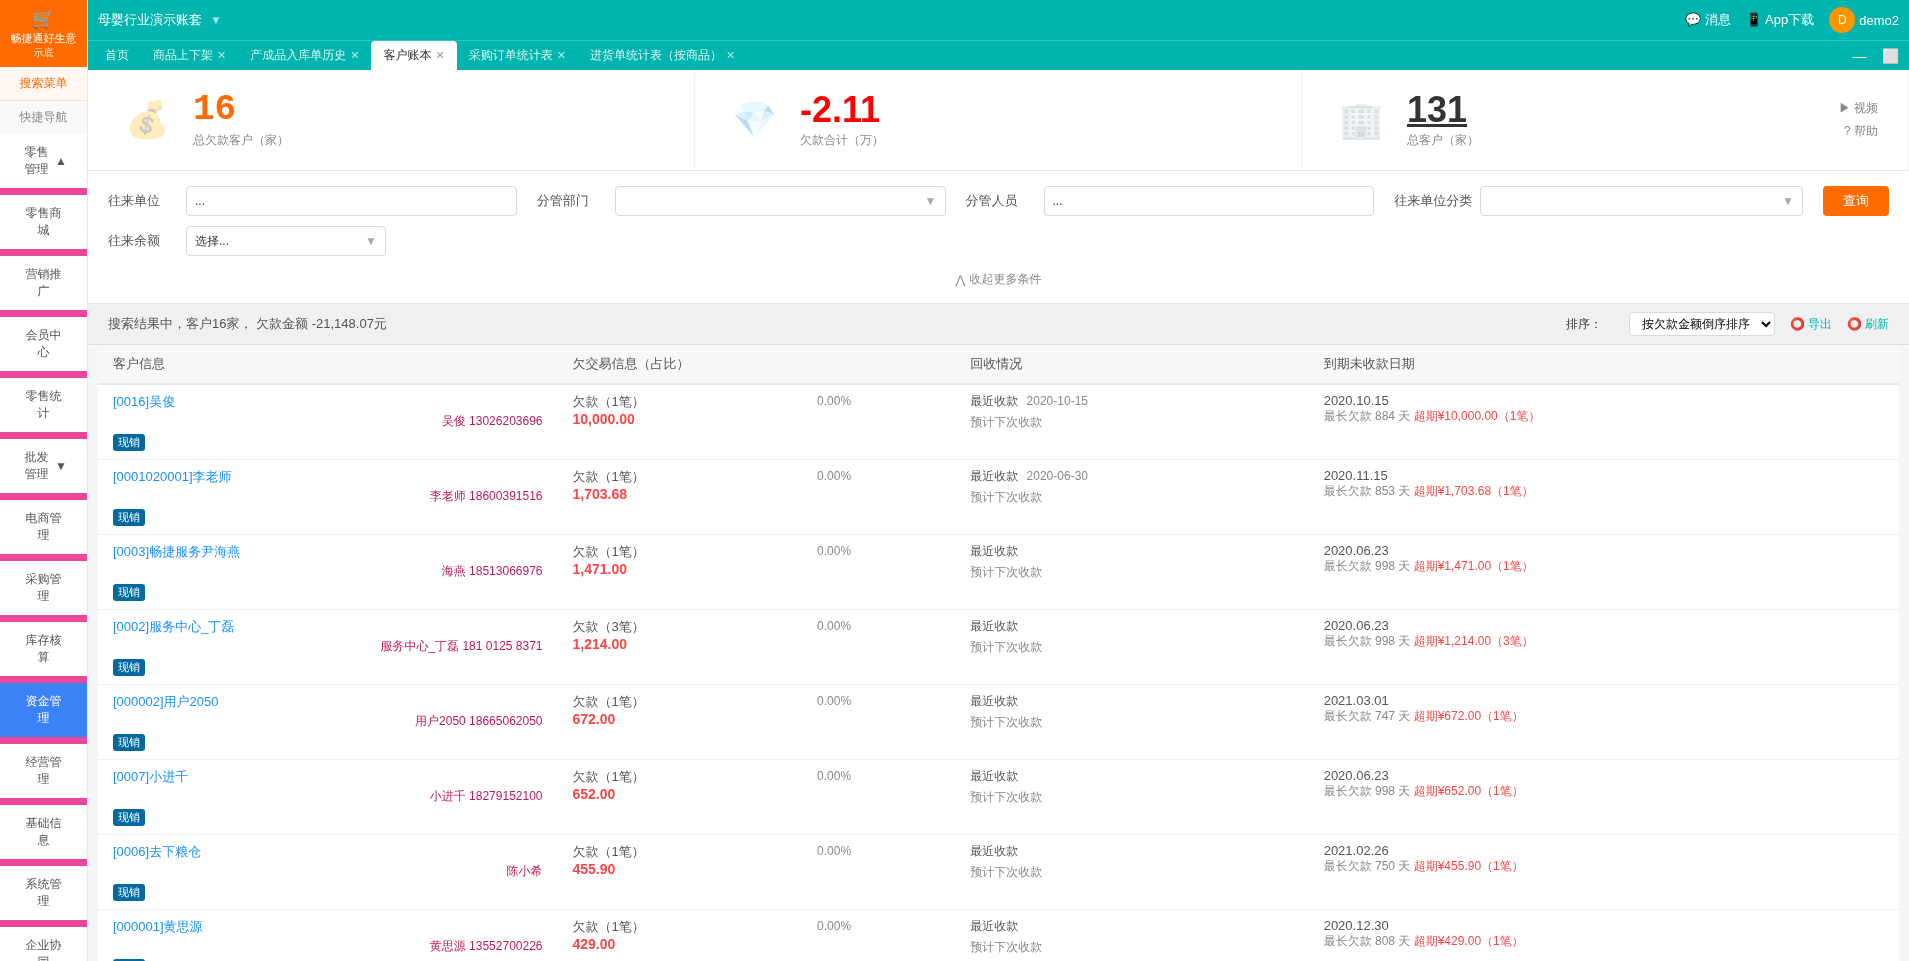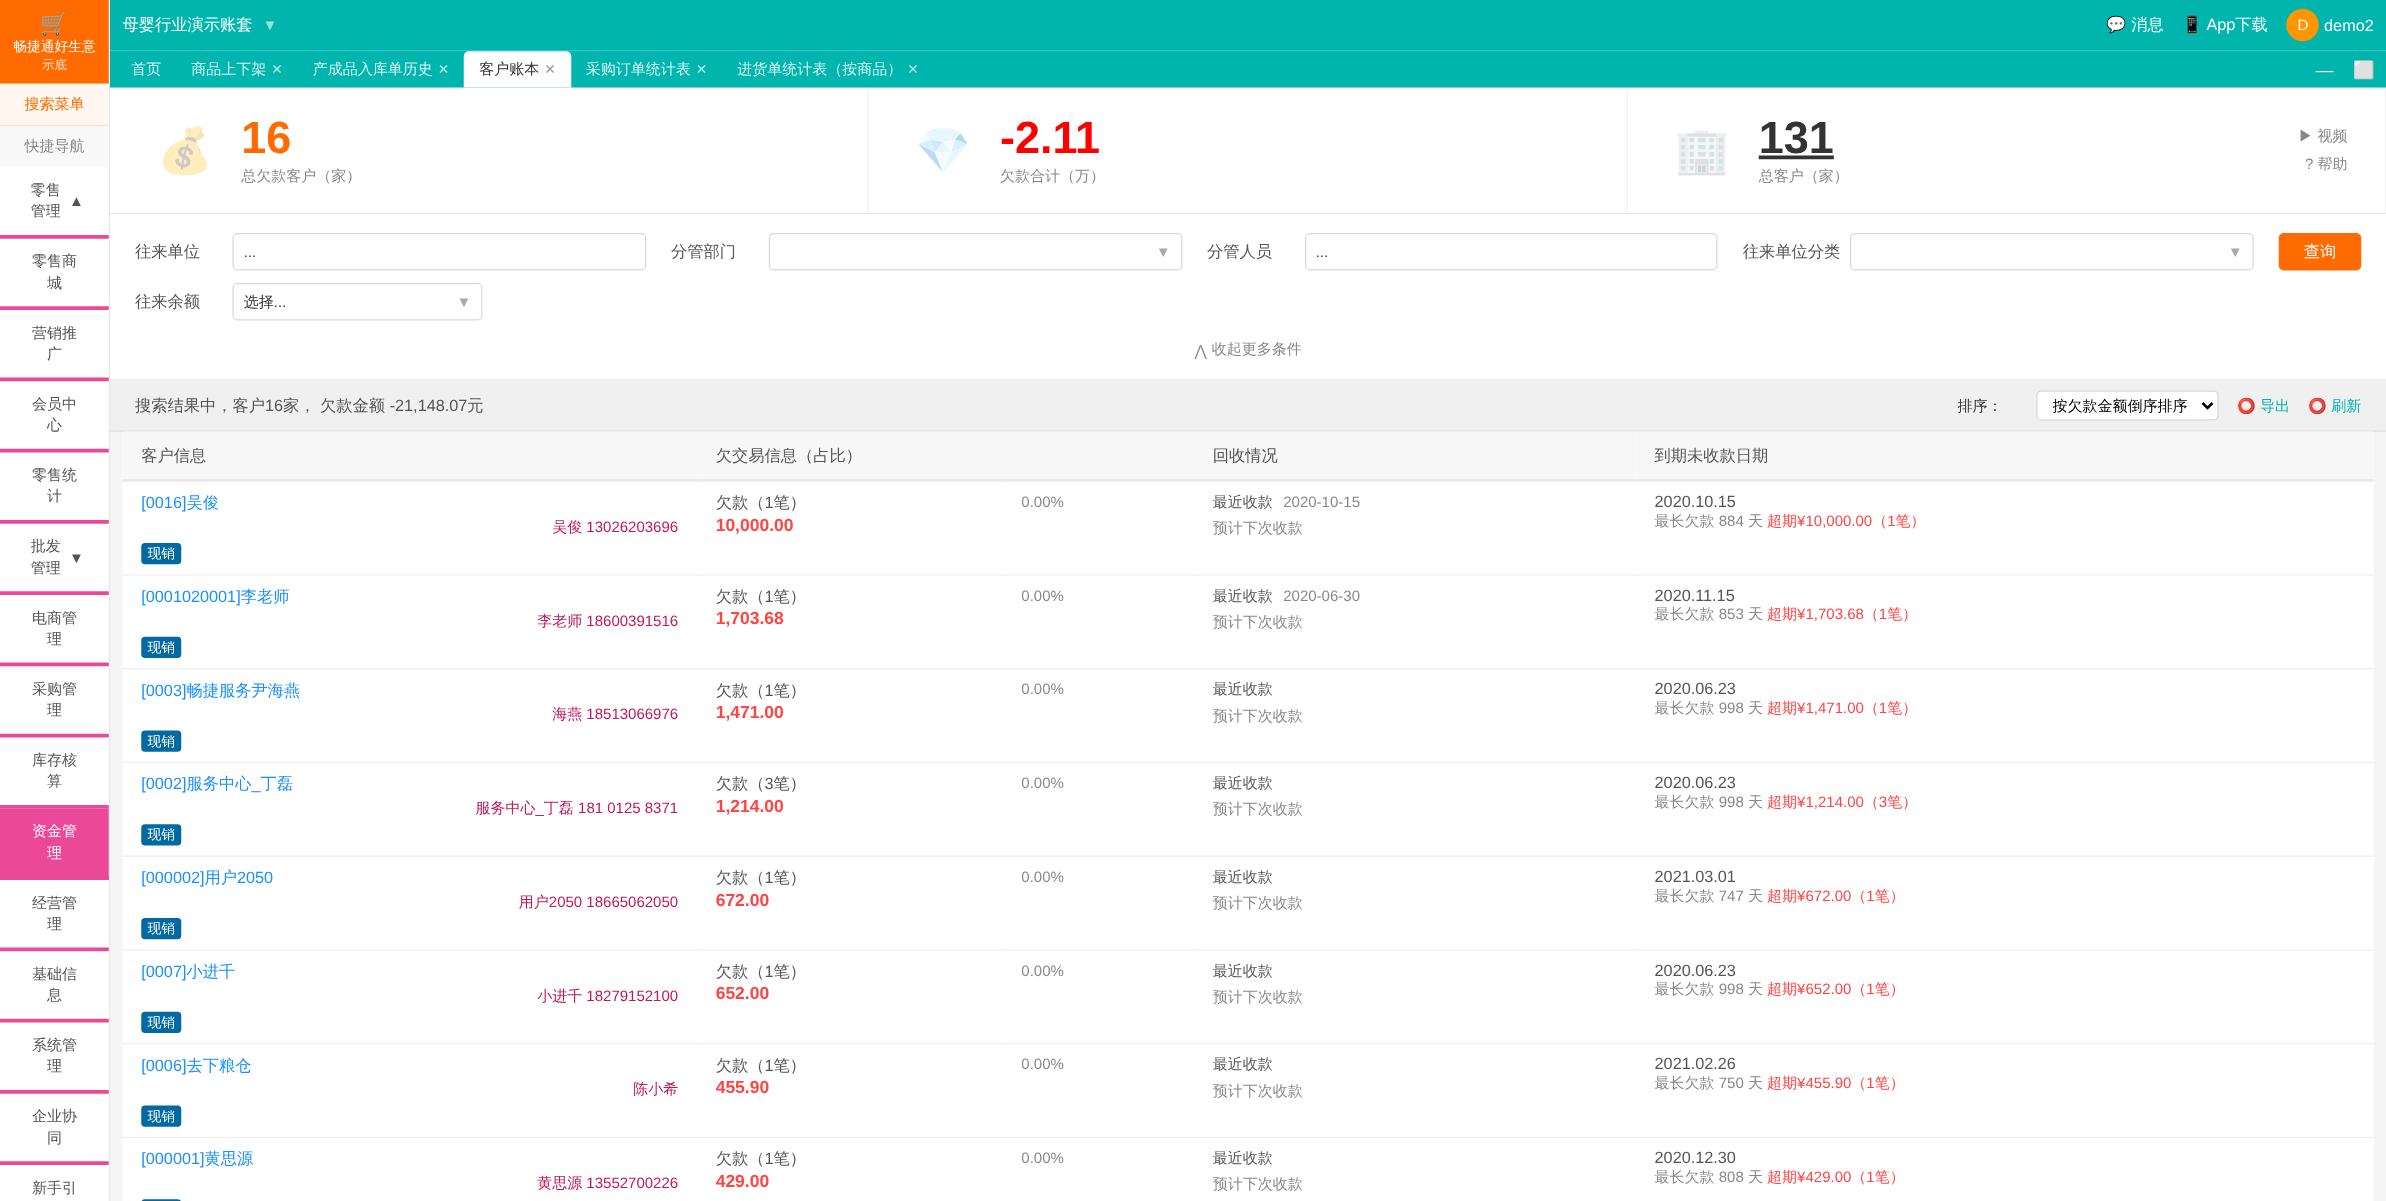--- a/index.html
+++ b/index.html
@@ -4,22 +4,22 @@
   <style>
     * { box-sizing: border-box; margin: 0; padding: 0; }
     body { font-family: 'Microsoft YaHei', Arial, sans-serif; font-size: 13px; background: #f5f5f5; color: #333; display: flex; height: 100vh; overflow: hidden; }
 
     
     .sidebar { width: 88px; background: #fff; border-right: 1px solid #e8e8e8; display: flex; flex-direction: column; flex-shrink: 0; }
     .logo-area { background: #ff6b00; padding: 8px 4px; text-align: center; color: #fff; font-size: 12px; line-height: 1.3; }
     .logo-icon { font-size: 18px; }
     .logo-text { font-size: 11px; }
     .search-menu { background: #fff7f0; color: #ff6b00; text-align: center; padding: 8px 4px; font-size: 12px; cursor: pointer; border-bottom: 1px solid #ffe0c0; }
-    .nav-item { padding: 10px 20px; text-align: center; font-size: 12px; color: #555; cursor: pointer; border-bottom: 3px solid #ec4899; }
-    .nav-item.active { background: #ec4899; color: #fff; }
+    .nav-item { padding: 10px 20px; text-align: center; font-size: 12px; color: #555; cursor: pointer; border-bottom: 7px solid #ec4899; }
+    .nav-item.active { background: #3b82f6; color: #fff; }
     .nav-item.has-sub { display: flex; align-items: center; justify-content: center; gap: 2px; }
     .quick-nav { padding: 8px 4px; text-align: center; font-size: 12px; color: #888; background: #f9f9f9; }
 
     
     .main { flex: 1; display: flex; flex-direction: column; overflow: hidden; }
 
     
     .header { background: #00b5ad; display: flex; align-items: center; padding: 0 10px; height: 40px; flex-shrink: 0; }
     .header-right { margin-left: auto; display: flex; align-items: center; gap: 15px; color: #fff; font-size: 13px; }
     .header-right span { cursor: pointer; }
@@ -38,21 +38,21 @@
 
     
     .stats-row { display: flex; background: #fff; border-bottom: 1px solid #e8e8e8; }
     .stat-card { flex: 1; padding: 20px 30px; display: flex; align-items: center; gap: 15px; border-right: 1px solid #f0f0f0; }
     .stat-icon { width: 60px; height: 60px; display: flex; align-items: center; justify-content: center; font-size: 36px; opacity: 0.3; }
     .stat-icon.orange { color: #ff9500; }
     .stat-icon.red { color: #ff4444; }
     .stat-icon.blue { color: #4488cc; }
     .stat-info { display: flex; flex-direction: column; }
     .stat-number { font-size: 36px; font-weight: bold; line-height: 1; }
-    .stat-number.orange { color: #ff6b00; }
+    .stat-number.orange { color: #ff6b00; font-family: Liberation Mono, monospace; }
     .stat-number.red { color: #ff0000; }
     .stat-number.black { color: #333; font-weight: 800; text-decoration: underline; }
     .stat-label { font-size: 12px; color: #888; margin-top: 4px; }
     .stat-card-right { margin-left: auto; display: flex; flex-direction: column; align-items: flex-end; gap: 6px; font-size: 12px; color: #888; }
     .stat-card-right span { cursor: pointer; }
 
     
     .filter-area { background: #fff; padding: 15px 20px 10px; border-bottom: 1px solid #e8e8e8; }
     .filter-row { display: flex; align-items: flex-end; gap: 20px; margin-bottom: 10px; }
     .filter-item { display: flex; align-items: center; gap: 8px; flex: 1; }

